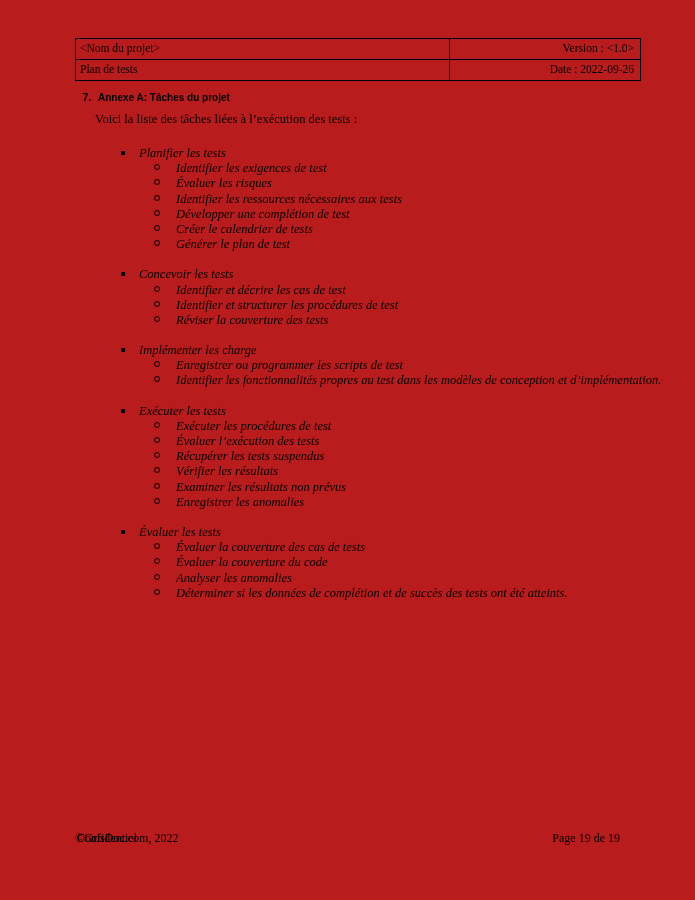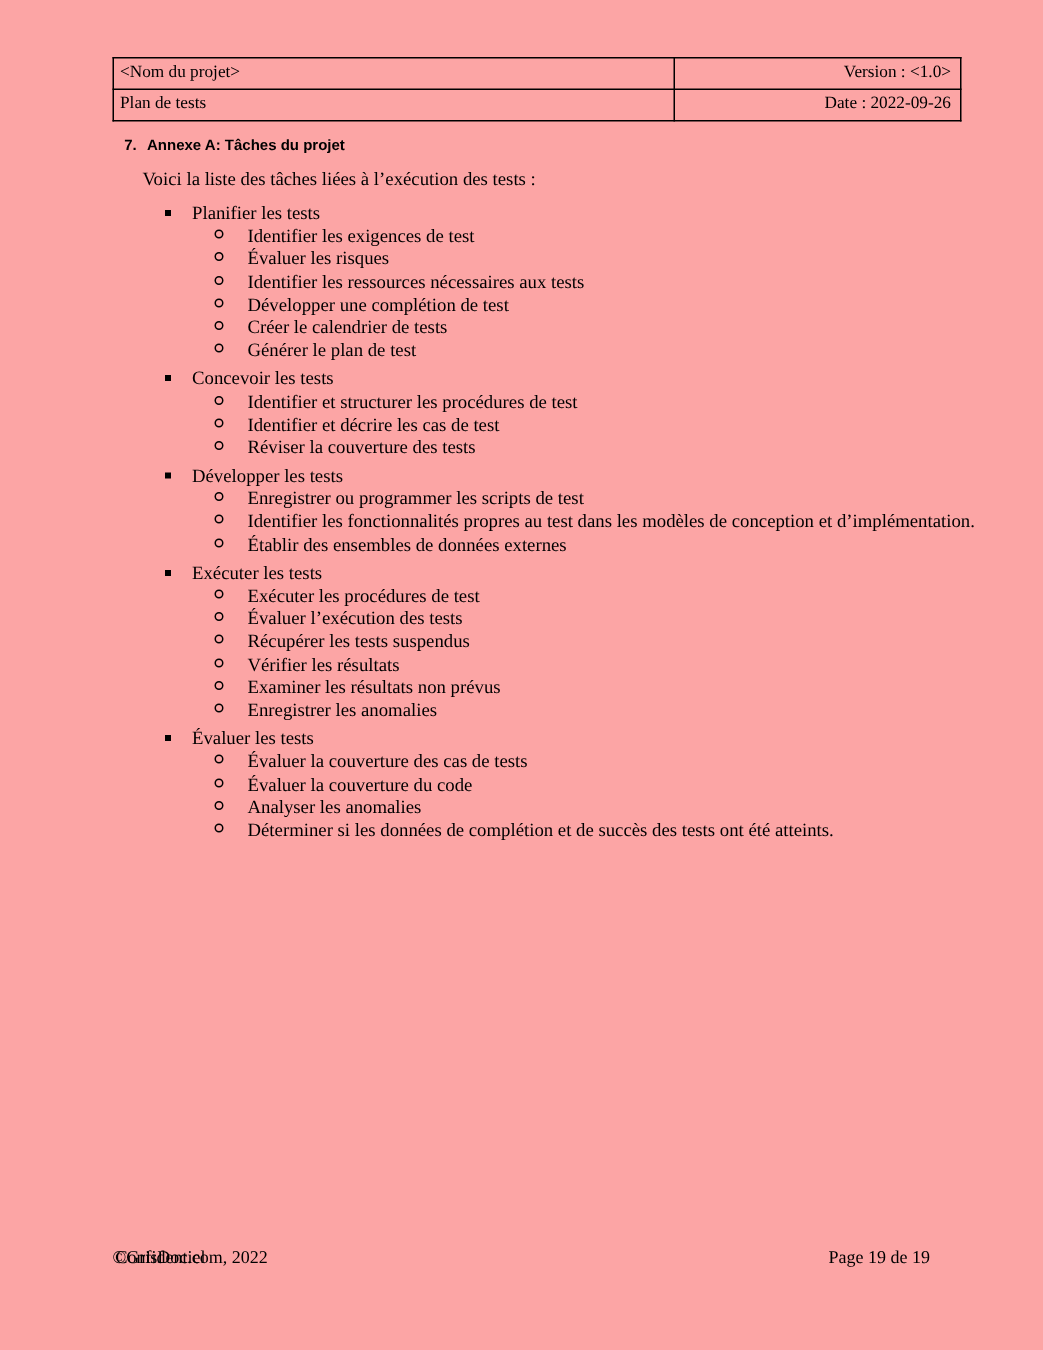--- a/index.html
+++ b/index.html
@@ -4,21 +4,21 @@
 <style>
   html, body {
     margin: 0;
     padding: 0;
     background: #ffffff;
   }
   .page {
     position: relative;
     width: 695px;
     height: 900px;
-    background: #fca5a5;
+    background: #b91c1c;
     font-family: "Liberation Serif", "DejaVu Serif", serif;
     color: #000000;
     overflow: hidden;
   }
 
   
   .header-table {
     position: absolute;
     left: 75px;
     top: 38px;
@@ -72,21 +72,22 @@
   }
 
   
   .task-list {
     position: absolute;
     left: 0;
     top: 131px;
     width: 695px;
   }
   .grp {
-    margin: 4px;
+    margin: 15px;
+    font-style: italic;
   }
   .lvl1 {
     position: relative;
     padding-left: 124px;
     font-size: 12.5px;
     line-height: 15.2px;
     height: 15.2px;
     white-space: nowrap;
   }
   .lvl1 .marker {
@@ -213,48 +214,44 @@
       </div>
     </div>
 
     <div class="grp">
       <div class="lvl1">
         <span class="marker"><span class="sq"></span></span>
         <span>Concevoir les tests</span>
       </div>
       <div class="lvl2">
         <span class="marker"><span class="ci"></span></span>
+        <span>Identifier et décrire les cas de test</span>
+      </div>
+      <div class="lvl2">
+        <span class="marker"><span class="ci"></span></span>
         <span>Identifier et structurer les procédures de test</span>
       </div>
       <div class="lvl2">
         <span class="marker"><span class="ci"></span></span>
-        <span>Identifier et décrire les cas de test</span>
-      </div>
-      <div class="lvl2">
-        <span class="marker"><span class="ci"></span></span>
         <span>Réviser la couverture des tests</span>
       </div>
     </div>
 
     <div class="grp">
       <div class="lvl1">
         <span class="marker"><span class="sq"></span></span>
-        <span>Développer les tests</span>
+        <span>Implémenter les charge</span>
       </div>
       <div class="lvl2">
         <span class="marker"><span class="ci"></span></span>
         <span>Enregistrer ou programmer les scripts de test</span>
       </div>
       <div class="lvl2">
         <span class="marker"><span class="ci"></span></span>
         <span>Identifier les fonctionnalités propres au test dans les modèles de conception et d’implémentation.</span>
-      </div>
-      <div class="lvl2">
-        <span class="marker"><span class="ci"></span></span>
-        <span>Établir des ensembles de données externes</span>
       </div>
     </div>
 
     <div class="grp">
       <div class="lvl1">
         <span class="marker"><span class="sq"></span></span>
         <span>Exécuter les tests</span>
       </div>
       <div class="lvl2">
         <span class="marker"><span class="ci"></span></span>

